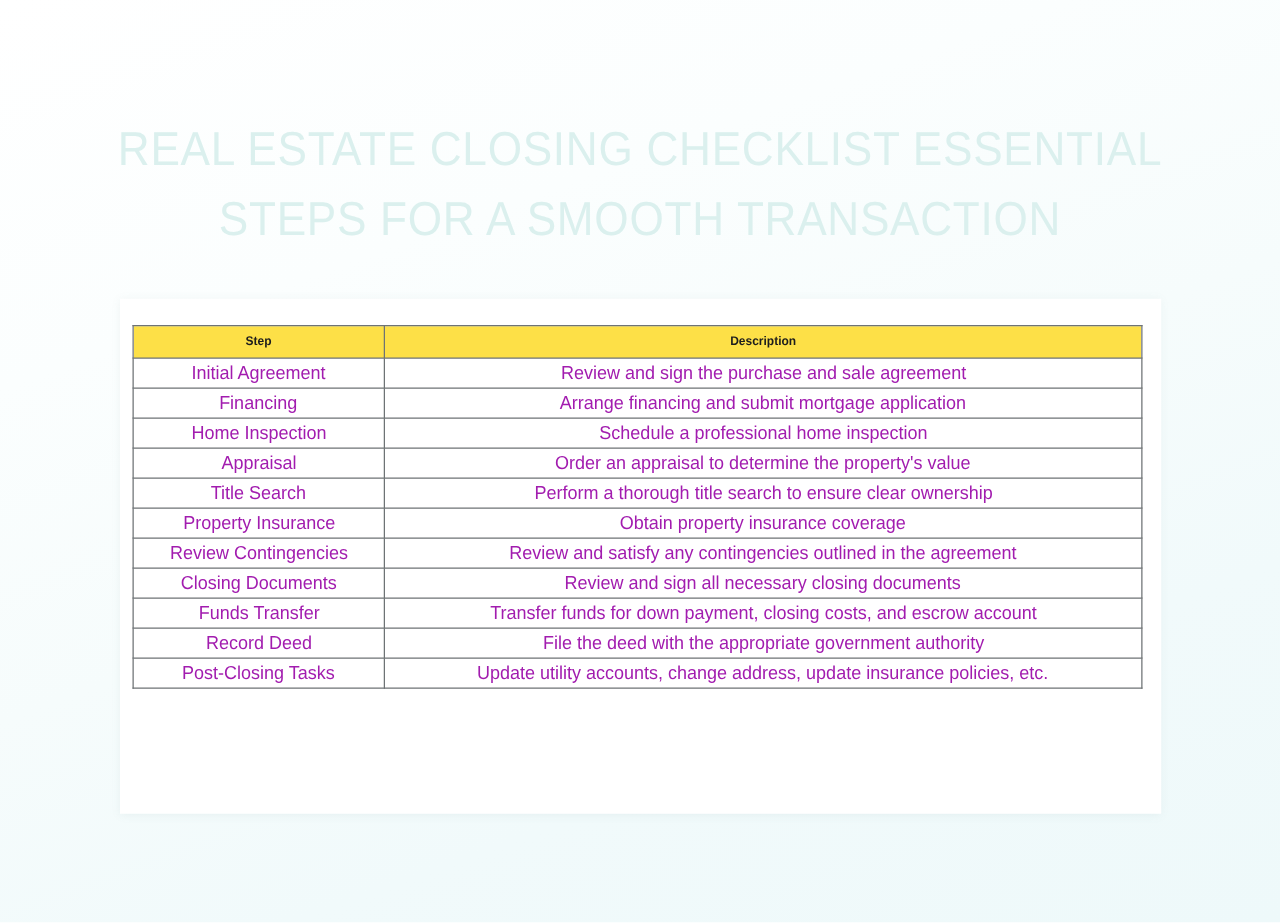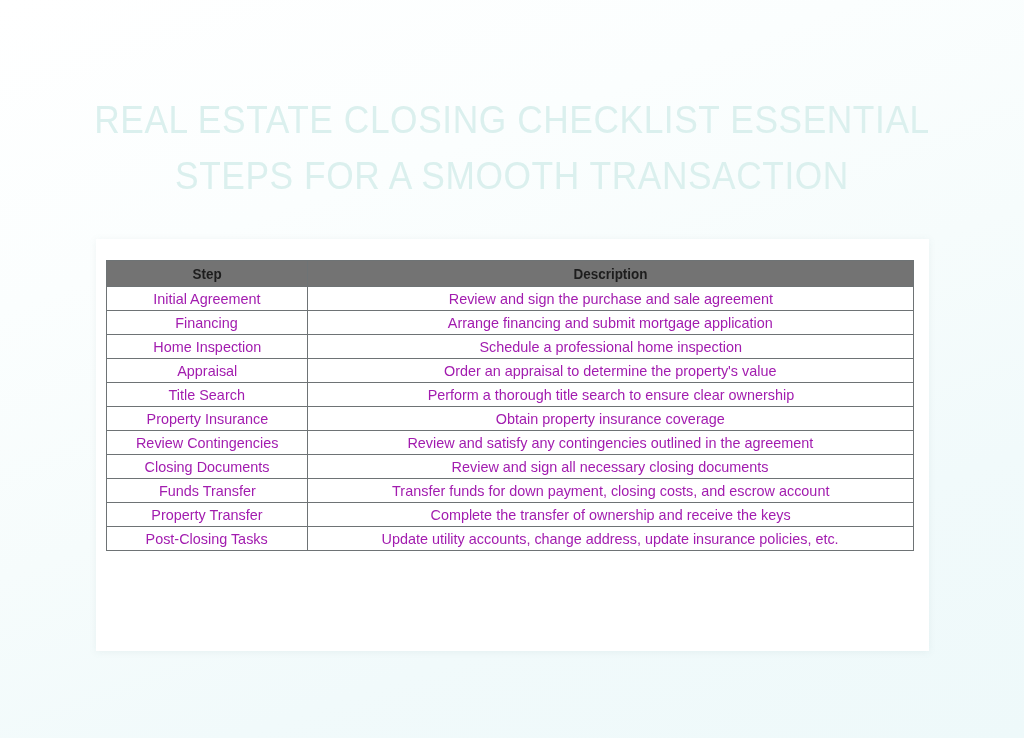--- a/index.html
+++ b/index.html
@@ -78,23 +78,23 @@
     text-align: center;
     vertical-align: middle;
     font-family: "Liberation Sans", sans-serif;
     font-size: 15px;
     color: #a21caf;
     white-space: nowrap;
     overflow: hidden;
     transform-origin: center center;
   }
   #checklist-table th {
-    background: #737373;
+    background: #fde047;
     font-weight: bold;
-    font-size: 14px;
+    font-size: 10px;
     height: 25px;
     color: #1d1d1d;
   }
   #checklist-table .col-step   { width: 201px; }
   #checklist-table .col-desc   { width: 606px; }
 
   .cell-inner {
     display: inline-block;
     transform: scaleX(0.96);
     transform-origin: center center;
@@ -154,22 +154,22 @@
         </tr>
         <tr>
           <td><span class="cell-inner">Closing Documents</span></td>
           <td><span class="cell-inner">Review and sign all necessary closing documents</span></td>
         </tr>
         <tr>
           <td><span class="cell-inner">Funds Transfer</span></td>
           <td><span class="cell-inner">Transfer funds for down payment, closing costs, and escrow account</span></td>
         </tr>
         <tr>
-          <td><span class="cell-inner">Property Transfer</span></td>
-          <td><span class="cell-inner">Complete the transfer of ownership and receive the keys</span></td>
+          <td><span class="cell-inner">Record Deed</span></td>
+          <td><span class="cell-inner">File the deed with the appropriate government authority</span></td>
         </tr>
         <tr>
           <td><span class="cell-inner">Post-Closing Tasks</span></td>
           <td><span class="cell-inner">Update utility accounts, change address, update insurance policies, etc.</span></td>
         </tr>
       </tbody>
   </table>
 
 </div>
 

